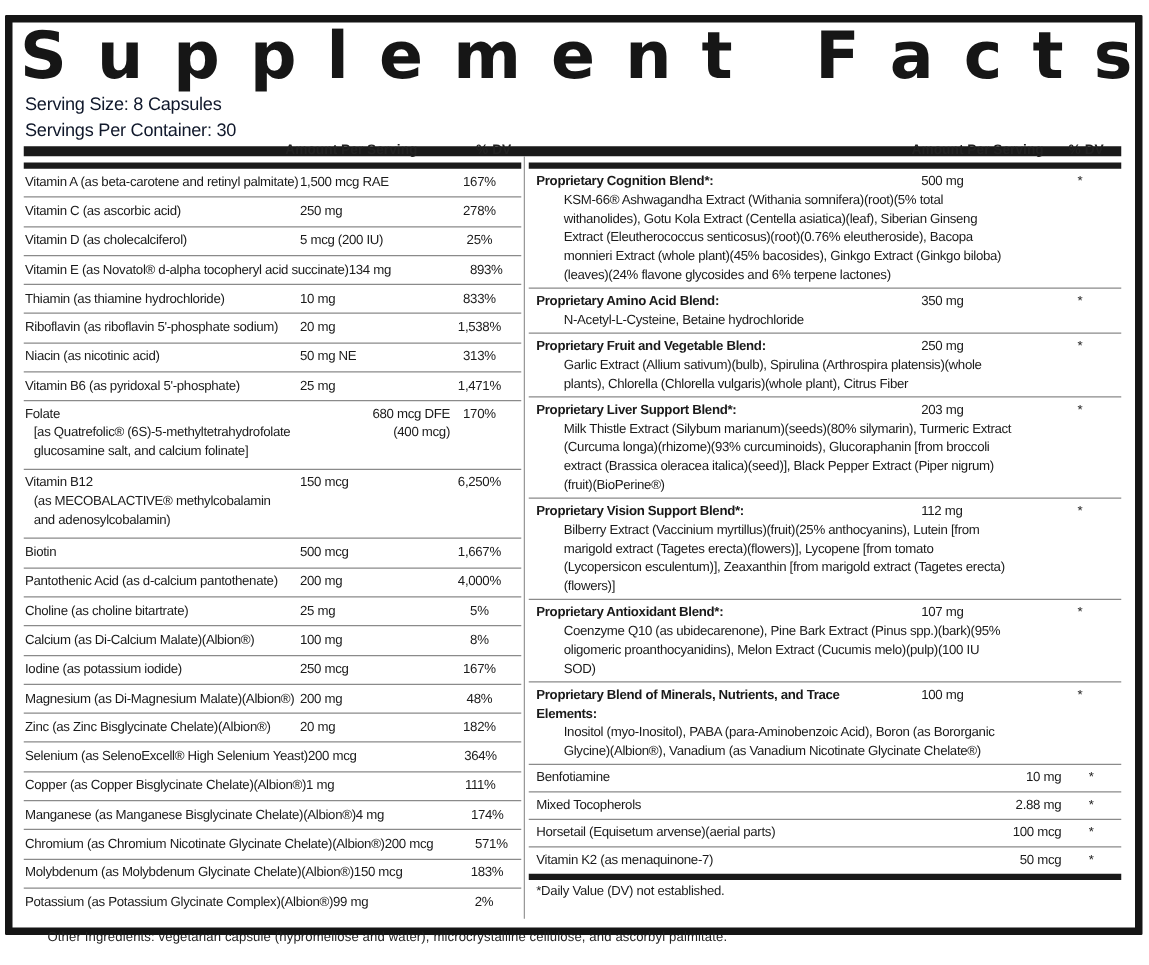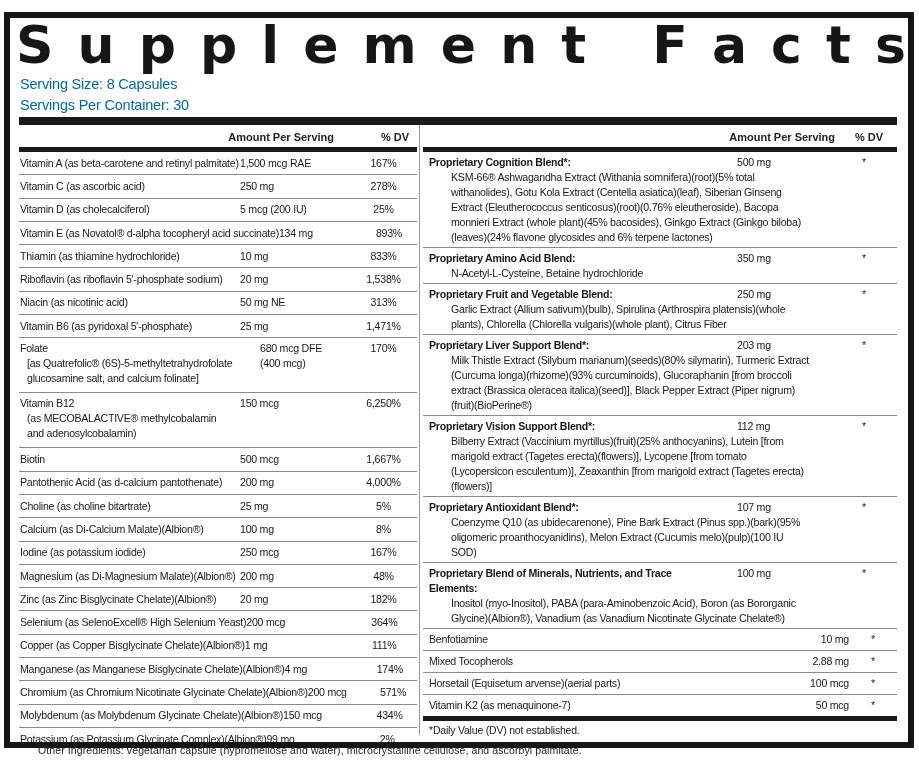--- a/index.html
+++ b/index.html
@@ -1,23 +1,23 @@
 <!DOCTYPE html>
 <html><head>
 <meta charset="utf-8">
 <style>
   html,body{margin:0;padding:0;background:#fff;}
   body{width:919px;height:772px;position:relative;overflow:hidden;font-family:"Liberation Sans",sans-serif;color:#1a1a1a;}
   .frame{position:absolute;left:4px;top:12px;width:898px;height:724px;border:6px solid #151515;border-radius:1px;}
   .title{position:absolute;left:16px;top:18px;width:890px;display:flex;justify-content:space-between;font-family:"DejaVu Sans",sans-serif;font-weight:bold;font-size:52px;line-height:54px;color:#161616;}
   .title span{display:inline-block;}
-  .serv{position:absolute;left:20px;font-size:14.5px;color:#0369a1;letter-spacing:-0.2px;}
+  .serv{position:absolute;left:20px;font-size:14.5px;color:#0f172a;letter-spacing:-0.2px;}
   .serv1{top:76px;} .serv2{top:97px;}
   .topbar{position:absolute;left:19px;top:117px;width:878px;height:8px;background:#1a1a1a;}
-  .col{position:absolute;top:127px;}
+  .col{position:absolute;top:110px;}
   .colL{left:19px;width:398px;}
   .colR{left:423px;width:474px;}
   .vdiv{position:absolute;left:419px;top:125px;width:1px;height:610px;background:#999;}
   .hdr{height:20px;display:flex;align-items:center;font-weight:bold;font-size:11px;color:#222;}
   .hdrbar{height:5px;background:#1a1a1a;}
   .colL .hdr .amt{width:315px;text-align:right;padding-right:0;}
   .colL .hdr .dv{width:75px;text-align:right;}
   .colR .hdr .amt{width:412px;text-align:right;}
   .colR .hdr .dv{width:48px;text-align:right;}
   .row{display:flex;border-bottom:1.5px solid #8a8a8a;font-size:10.6px;line-height:15px;letter-spacing:-0.25px;}
@@ -117,21 +117,21 @@
       <span class="am">25 mg</span>
       <span class="dv">1,471%</span>
     </div>
 
   <div class="row tall" style="height:51px">
     <span class="nm">
       <span>Folate</span>
       <span class="sub">[as Quatrefolic® (6S)-5-methyltetrahydrofolate</span>
       <span class="sub">glucosamine salt, and calcium folinate]</span>
     </span>
-    <span class="am" style="text-align:left;width:100px;margin-left:20px">
+    <span class="am" style="text-align:right;width:100px;margin-left:20px">
       <span>680 mcg DFE</span><br>
       <span>(400 mcg)</span>
     </span>
     <span class="dv">170%</span>
   </div>
 
   <div class="row tall" style="height:51px">
     <span class="nm">
       <span>Vitamin B12</span>
       <span class="sub">(as MECOBALACTIVE® methylcobalamin</span>
@@ -192,21 +192,21 @@
       <span class="dv">174%</span>
     </div>
   <div class="row">
       <span class="nm">Chromium (as Chromium Nicotinate Glycinate Chelate)(Albion®)</span>
       <span class="am">200 mcg</span>
       <span class="dv">571%</span>
     </div>
   <div class="row">
       <span class="nm">Molybdenum (as Molybdenum Glycinate Chelate)(Albion®)</span>
       <span class="am">150 mcg</span>
-      <span class="dv">434%</span>
+      <span class="dv">183%</span>
     </div>
   <div class="row" style="border-bottom:none">
       <span class="nm">Potassium (as Potassium Glycinate Complex)(Albion®)</span>
       <span class="am">99 mg</span>
       <span class="dv">2%</span>
     </div>
 </div>
 
 <div class="col colR">
   <div class="hdr">

